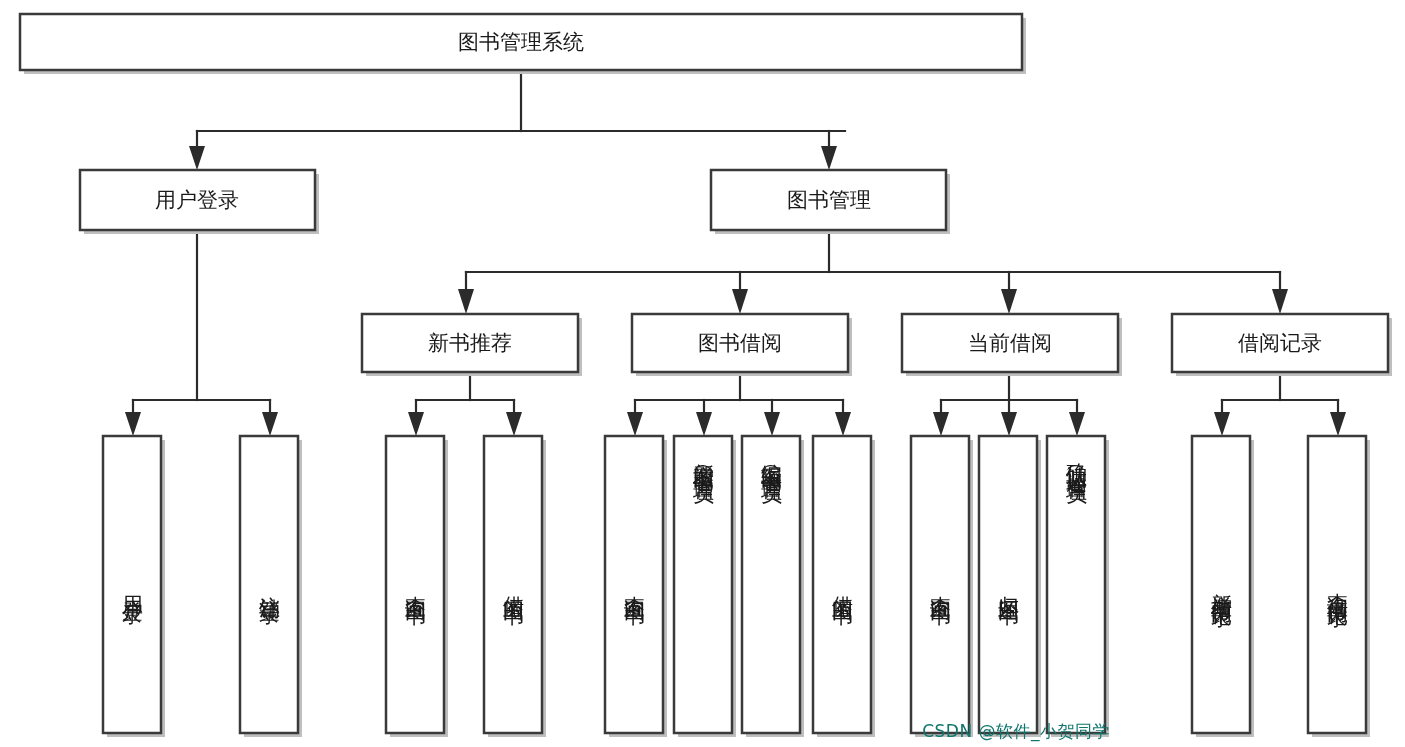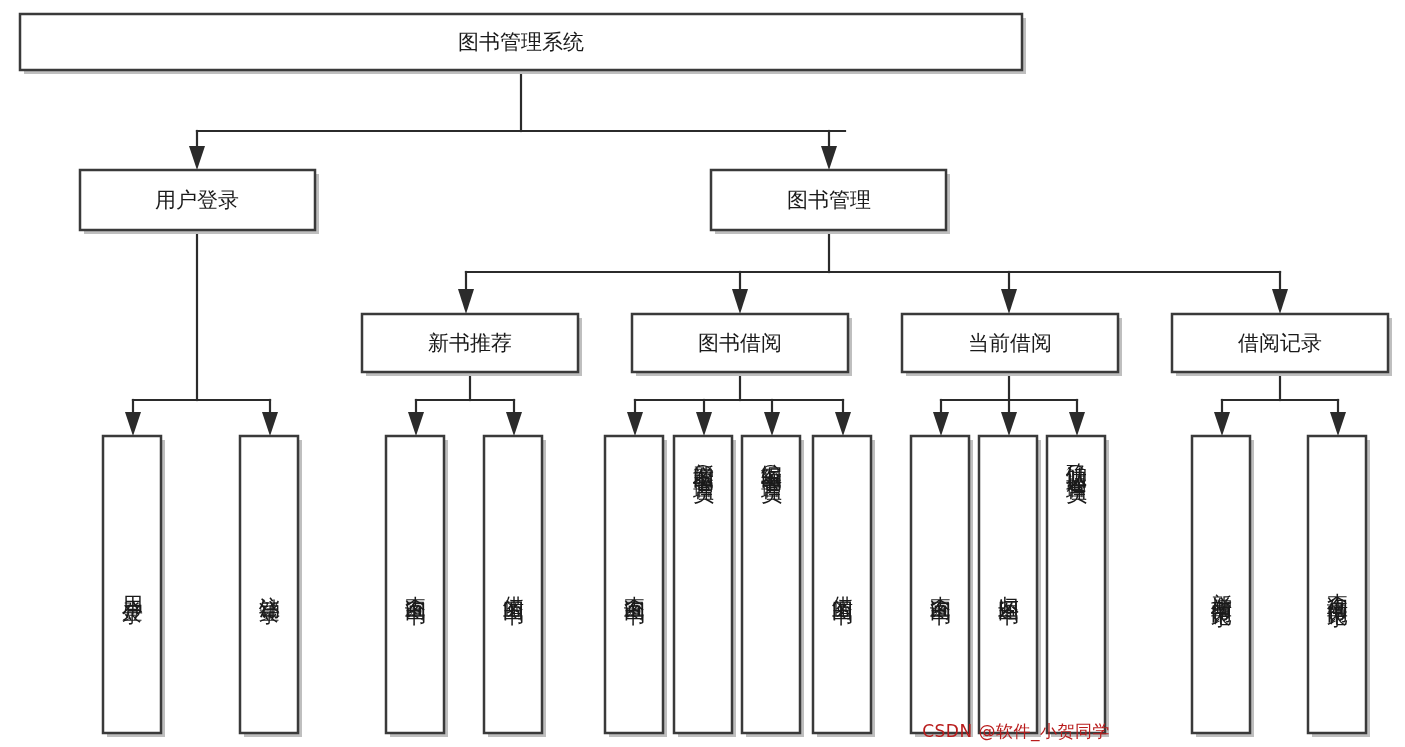--- a/index.html
+++ b/index.html
@@ -67,21 +67,21 @@
     white-space: nowrap;
     pointer-events: none;
     user-select: none;
   }
   .watermark {
     position: absolute;
     right: 8px;
     bottom: 4px;
     font-family: "DejaVu Sans", "Liberation Sans", sans-serif;
     font-size: 17px;
-    color: #b91c1c;
+    color: #0f766e;
     white-space: nowrap;
     letter-spacing: 0.5px;
   }
 </style>
 </head>
 <body>
 
 <div id="diagram-root">
 
   <svg class="diagram-canvas" viewBox="0 0 1405 747">

